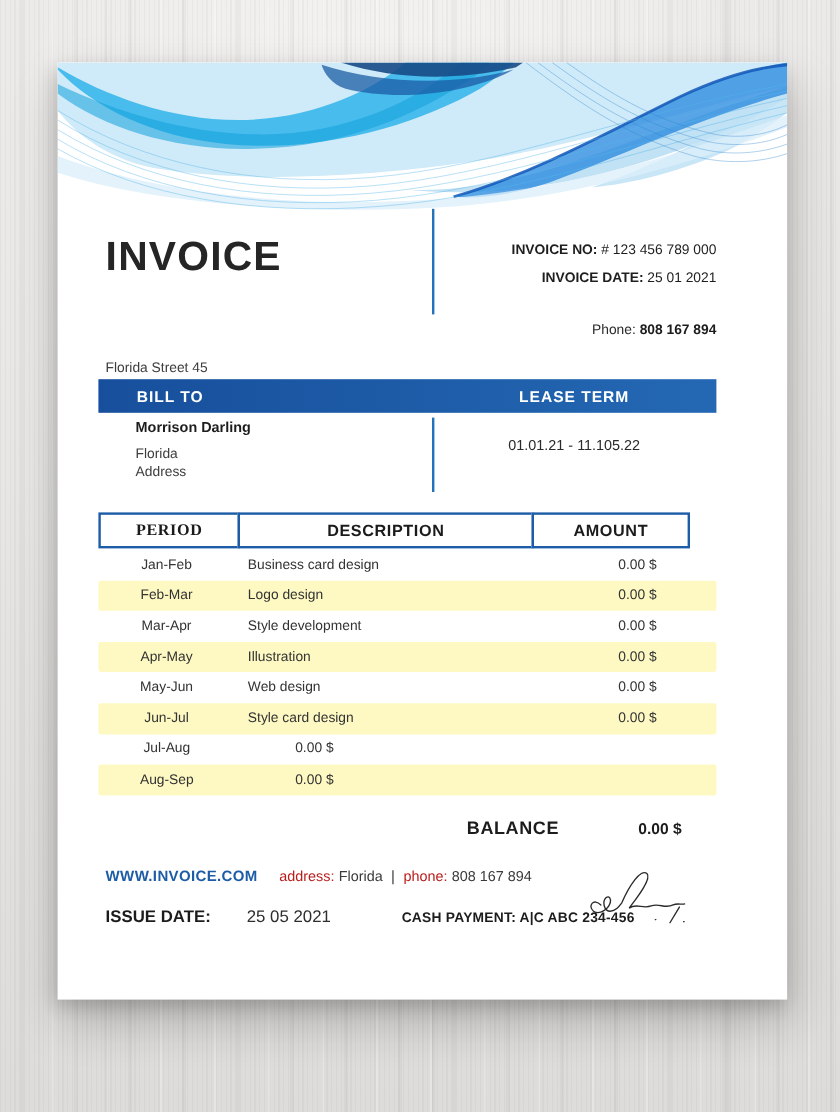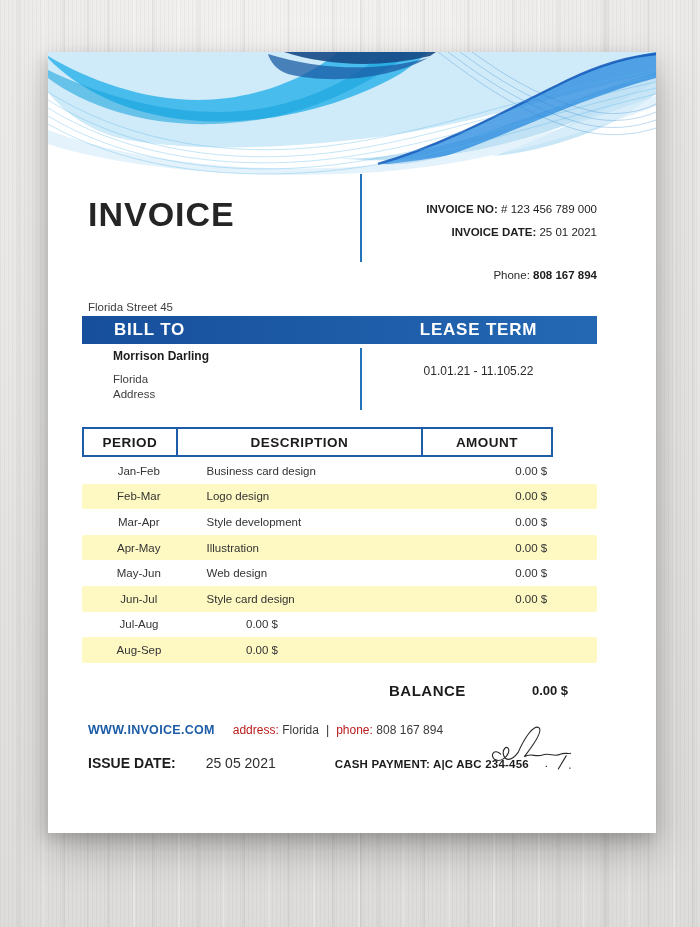--- a/index.html
+++ b/index.html
@@ -47,37 +47,37 @@
   .phone{
     position:absolute;right:59px;top:217px;
     font-size:11.5px;color:#2a2a2a;
   }
   .phone b{font-weight:700;color:#1c1c1c;}
 
   .bar{
     position:absolute;left:34px;top:264px;width:515px;height:28px;
     background:linear-gradient(90deg,#174f9c,#2468b3);
     color:#ffffff;display:flex;align-items:center;
-    font-size:17px;font-weight:700;letter-spacing:.8px;
+    font-size:13px;font-weight:700;letter-spacing:.8px;
   }
   .bar .bill{padding-left:32px;width:278px;box-sizing:border-box;}
   .bar .lease{width:237px;text-align:center;}
 
   .billname{position:absolute;left:65px;top:297px;font-size:12px;font-weight:700;color:#1d1d1d;}
   .billaddr{position:absolute;left:65px;top:320px;font-size:11.5px;color:#3d3d3d;line-height:15px;}
   .leaseval{position:absolute;left:312px;top:312px;width:237px;text-align:center;font-size:12px;color:#2a2a2a;}
 
   .table{position:absolute;left:34px;top:375px;width:515px;}
   .thead{display:flex;height:30px;}
   .thcell{
     box-sizing:border-box;border:2px solid #1d5ca6;background:#fff;
     display:flex;align-items:center;justify-content:center;
     font-size:13.5px;font-weight:700;letter-spacing:.5px;color:#1b1b1b;
   }
-  .thcell.p{width:96px;}
+  .thcell.p{width:118px;font-family:Liberation Serif, serif;}
   .thcell.d{width:247px;margin-left:-2px;}
   .thcell.a{width:132px;margin-left:-2px;}
   .trows{margin-top:1px;}
   .trow{display:flex;height:25.6px;align-items:center;font-size:11.5px;color:#333;}
   .trow.hl{background:#fef9c3;border-radius:2px;}
   .tcell.c-period{width:114px;text-align:center;}
   .tcell.c-desc{width:271px;padding-left:11px;box-sizing:border-box;}
   .tcell.c-amount{width:132px;text-align:center;}
 
   .balance-label{position:absolute;left:341px;top:630px;font-size:15px;font-weight:800;letter-spacing:.5px;color:#1c1c1c;}

